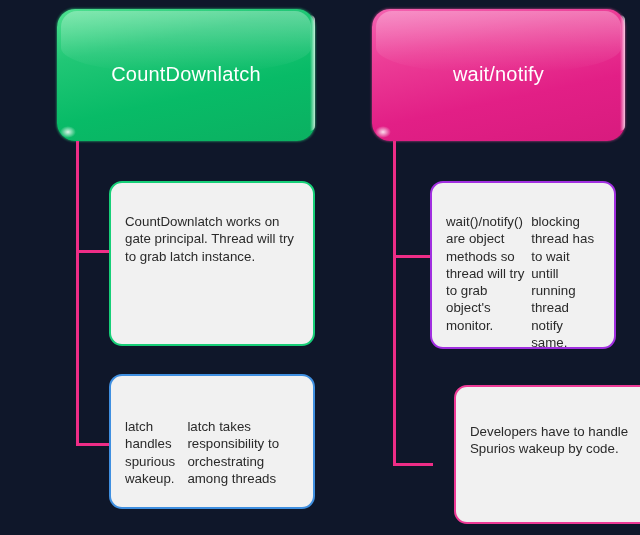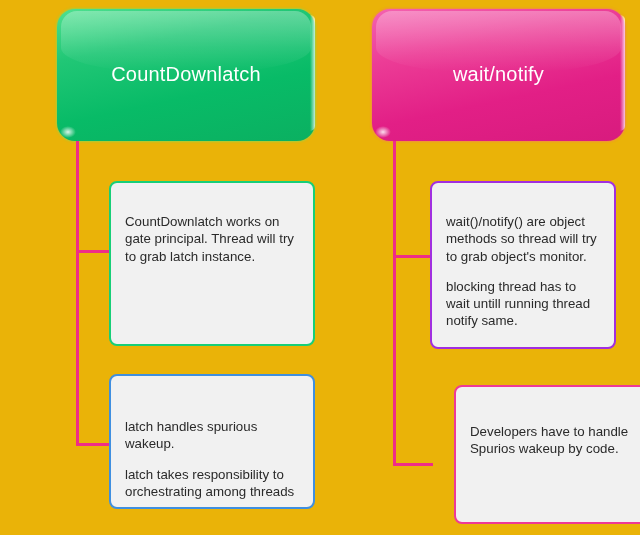--- a/index.html
+++ b/index.html
@@ -5,21 +5,21 @@
 <style>
   html, body {
     margin: 0;
     padding: 0;
     background: #000000;
   }
   #canvas {
     position: relative;
     width: 640px;
     height: 535px;
-    background: #eab308;
+    background: #0f172a;
     overflow: hidden;
     font-family: "Liberation Sans", sans-serif;
   }
 
   
   .header-box {
     position: absolute;
     border-radius: 18px;
     display: flex;
     align-items: center;
@@ -82,26 +82,26 @@
     left: 372px; top: 9px;  width: 253px; height: 132px;
     background: linear-gradient(168deg, #f463b0 0%, #ec3c96 30%, #e21f86 64%, #d81b7e 100%);
     box-shadow: 0 0 2px 1px rgba(255,80,170,0.35);
     justify-content: center;
   }
 
   
   .text-box {
     position: absolute;
     background: #f1f1f1;
-    border-radius: 8px;
+    border-radius: 13px;
     border: 2px solid #888;
     box-sizing: border-box;
     padding: 30px 14px 10px 14px;
     display: flex;
-    flex-direction: column;
+    flex-direction: row;
     justify-content: flex-start;
   }
   .text-box p {
     margin: 0 0 13px 0;
     color: #2a2a2a;
     font-size: 13.3px;
     line-height: 1.30;
     font-family: "Liberation Sans", sans-serif;
   }
   .text-box p:last-child { margin-bottom: 0; }

